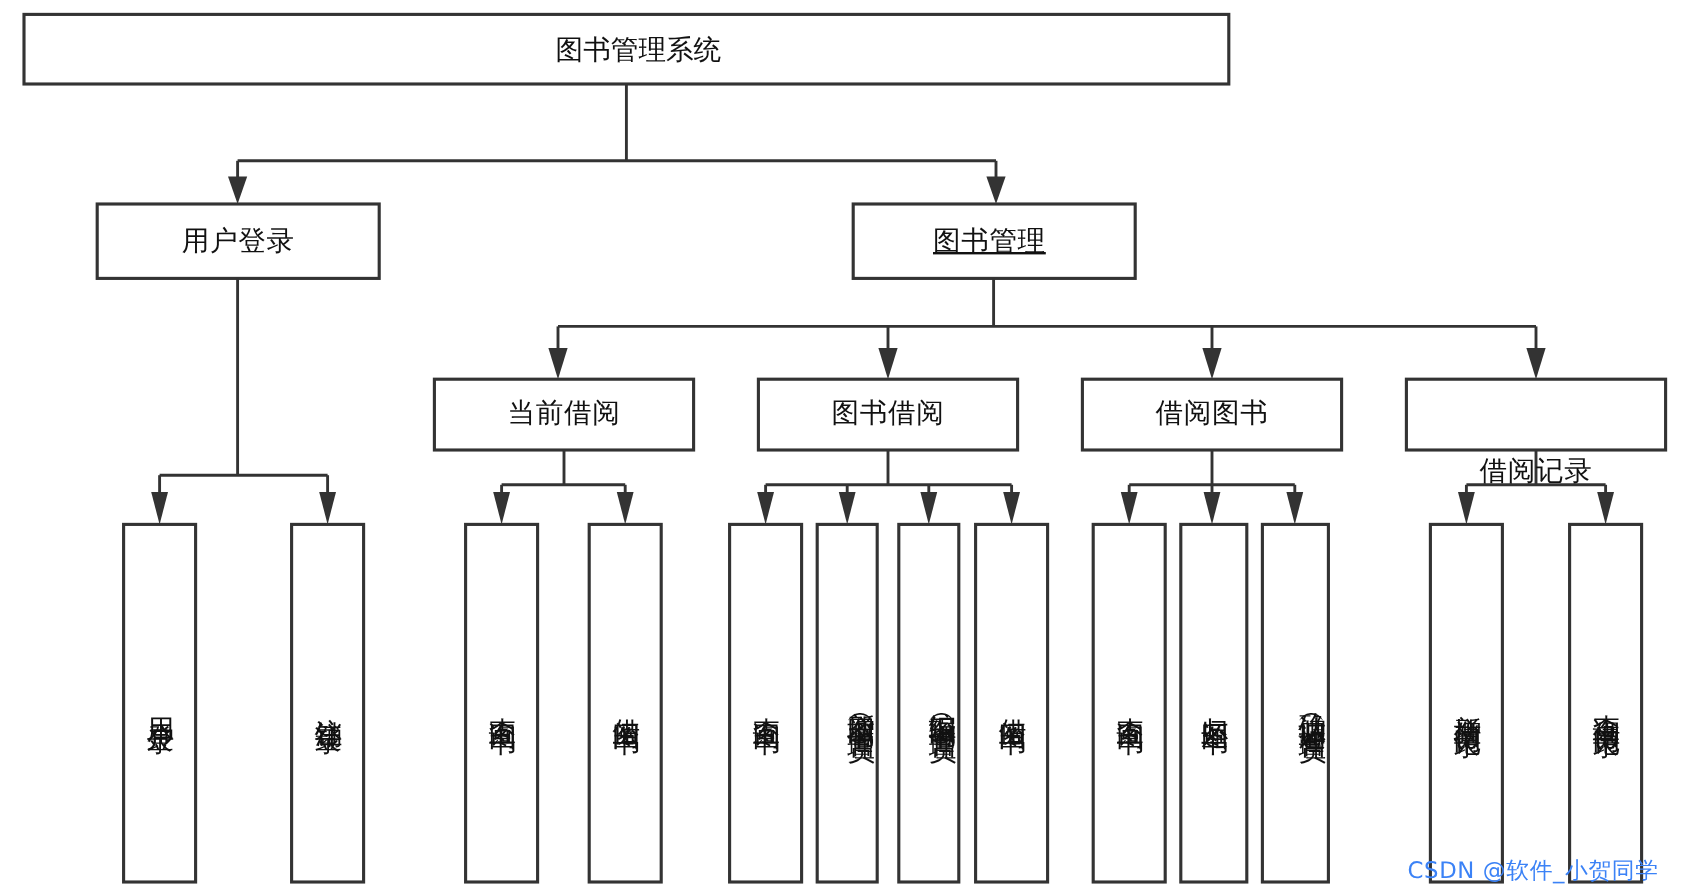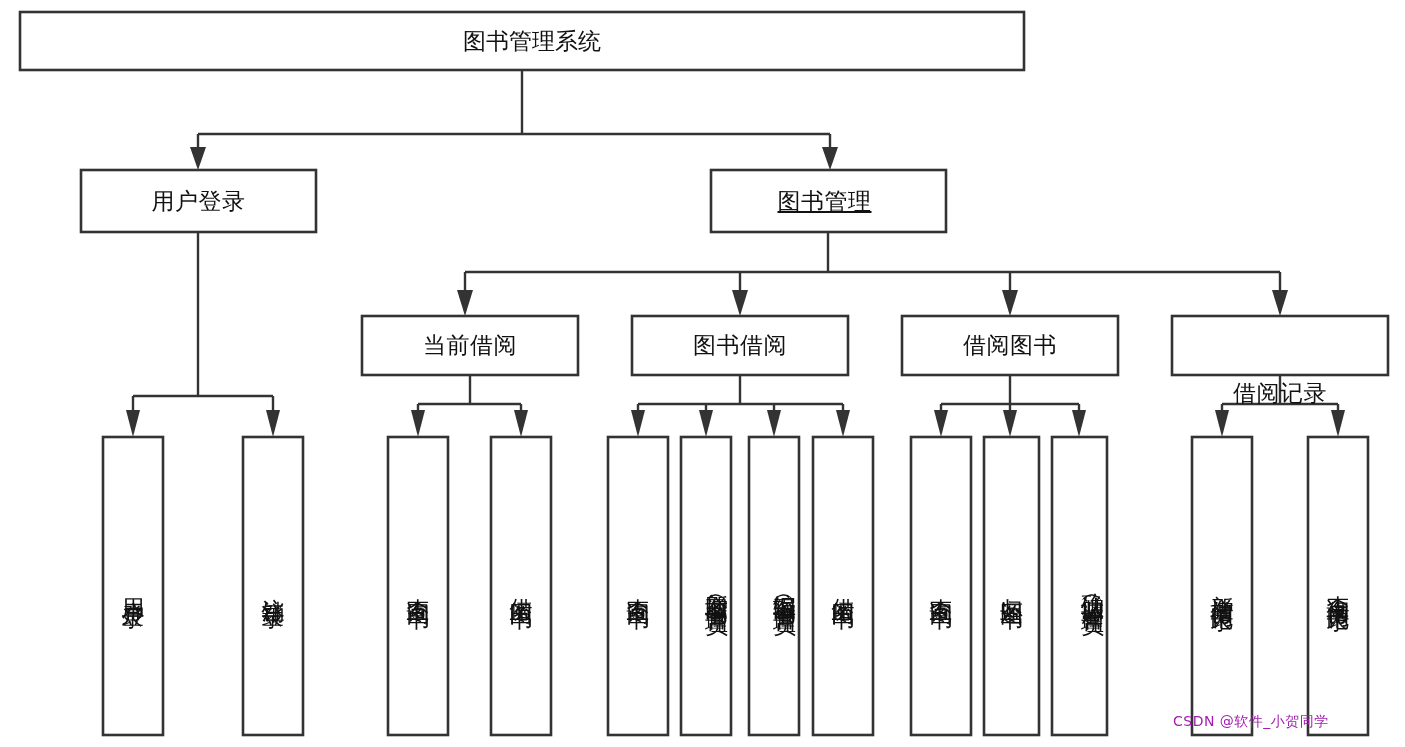--- a/index.html
+++ b/index.html
@@ -74,22 +74,22 @@
     white-space: nowrap;
   }
   .label-v.top-align {
     align-items: flex-start;
     padding-top: 4px;
   }
   .watermark {
     position: absolute;
     left: 1173px;
     top: 713px;
-    font-size: 14px;
-    color: #a21caf;
+    font-size: 19px;
+    color: #3b82f6;
     font-family: "DejaVu Sans", "Liberation Sans", sans-serif;
     white-space: nowrap;
     letter-spacing: 0.5px;
   }
 </style>
 </head>
 <body>
 
 <div id="diagram-root">
 

